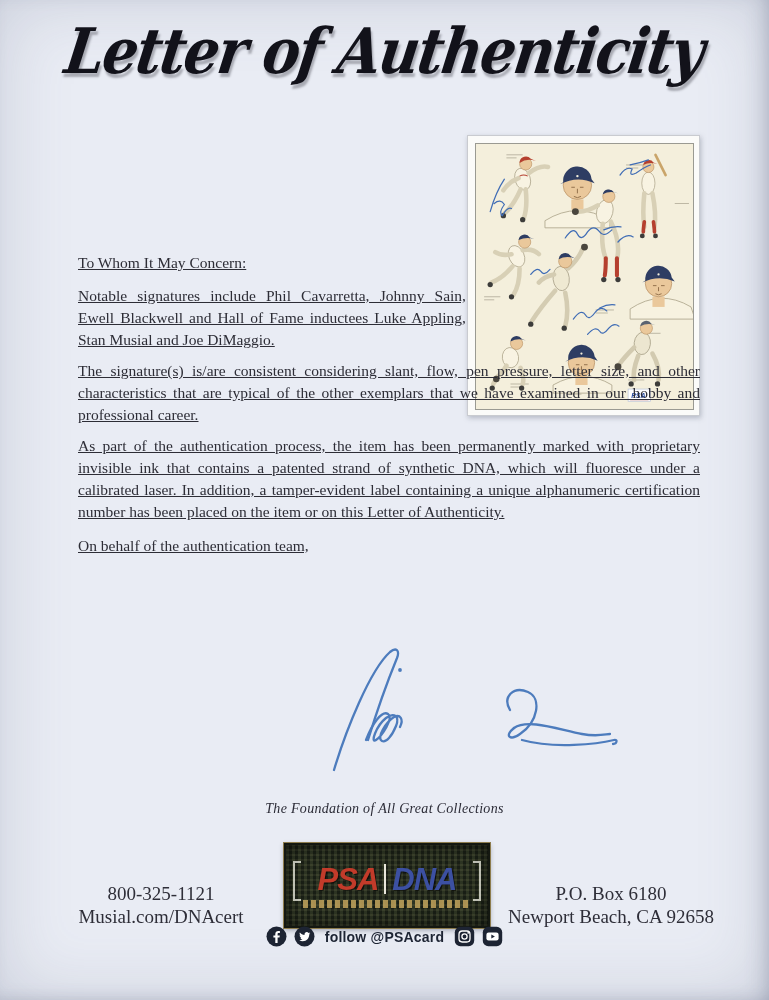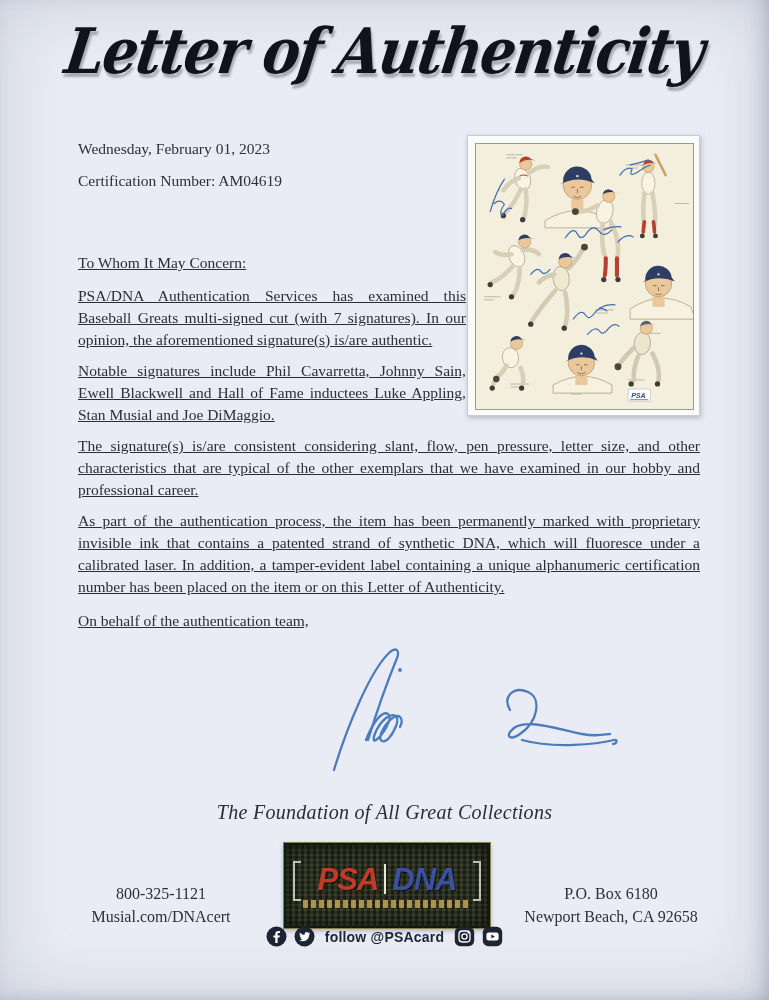--- a/index.html
+++ b/index.html
@@ -35,21 +35,21 @@
   
   .letter{position:absolute;left:78px;top:252px;width:622px;font-size:15.5px;line-height:22px;color:#2d2d36;}
   .letter p{margin:0 0 9px 0;text-align:justify;text-decoration:underline;}
   .letter p.narrow{width:388px;}
   .letter p.nojust{text-align:left;}
   .salutation{margin-bottom:11px !important;}
   
   .sig{position:absolute;left:312px;top:644px;width:316px;height:134px;}
   
   .tagline{position:absolute;top:801px;left:0;width:100%;text-align:center;
-    font-style:italic;font-size:20px;letter-spacing:.3px;color:#2b2b36;}
+    font-style:italic;font-size:14px;letter-spacing:.3px;color:#2b2b36;}
   .hologram{
     position:absolute;left:284px;top:843px;width:202px;height:81px;
     background:
       repeating-linear-gradient(90deg, rgba(120,130,80,.16) 0 3px, rgba(0,0,0,.18) 3px 6px),
       repeating-linear-gradient(0deg, rgba(150,140,90,.10) 0 2px, rgba(10,14,8,.22) 2px 5px),
       #232a1e;
     border:2px solid #141811;outline:1px solid #8d7c4e;
     box-shadow:0 2px 5px rgba(60,66,88,.45), inset 0 0 14px rgba(0,0,0,.6);
     display:flex;flex-direction:column;align-items:center;justify-content:center;gap:5px;
   }
@@ -63,42 +63,38 @@
   .holo-dna{color:#3c50a2;}
   .holo-divider{width:2px;height:30px;background:#e8e6da;}
   .holo-strip{
     width:168px;height:8px;margin-bottom:2px;
     background:repeating-linear-gradient(90deg,#c2a45c 0 5px, rgba(0,0,0,0) 5px 8px);
     opacity:.85;
   }
   .holo-bracket{position:absolute;top:16px;width:6px;height:36px;border-top:2px solid rgba(240,240,230,.75);border-bottom:2px solid rgba(240,240,230,.75);}
   .holo-bracket.l{left:7px;border-left:2px solid rgba(240,240,230,.75);}
   .holo-bracket.r{right:7px;border-right:2px solid rgba(240,240,230,.75);}
-  .contact{position:absolute;top:882px;font-size:16px;line-height:23px;text-align:center;color:#2e2e38;}
+  .contact{position:absolute;top:882px;font-size:19px;line-height:23px;text-align:center;color:#2e2e38;}
   .contact.left{left:58px;width:206px;}
   .contact.right{left:498px;width:226px;}
   
   .social{position:absolute;top:926px;left:0;width:100%;display:flex;justify-content:center;align-items:center;gap:7px;}
   .social .txt{font-family:"Liberation Sans",sans-serif;font-weight:700;font-size:14px;color:#1d2433;letter-spacing:.2px;margin:0 3px;}
   .sicon{width:21px;height:21px;display:flex;align-items:center;justify-content:center;}
   .sicon svg{display:block;}
 </style>
 </head>
 <body>
 
 <div class="page">
 
   <div class="title-wrap">
     <span class="doc-title">Letter of Authenticity</span>
   </div>
 
-  <div class="meta">
-    <div>Wednesday, February 01, 2023</div>
-    <div>Certification Number: AM04619</div>
-  </div>
 
   <div class="artwork">
     <div class="artwork-inner">
       <svg viewBox="0 0 214 260">
         <rect width="214" height="260" fill="#f4efdc"></rect>
 
         <g stroke="#97917e" stroke-width="0.9" opacity="0.65">
           <path d="M30,10 h16 M30,13 h10 M148,20 h18 M148,23 h12 M196,58 h14 M8,150 h16 M8,153 h10 M118,163 h18 M118,166 h12 M166,186 h16 M34,236 h18 M34,239 h12 M94,243 h18 M94,246 h10 M150,232 h16"></path>
         </g>
 
@@ -220,21 +216,20 @@
           <rect x="150" y="241" width="22" height="12" fill="#ffffff" stroke="#b9c2d8" stroke-width="0.7"></rect>
           <text x="153" y="250" font-family="Liberation Sans, sans-serif" font-size="7" font-weight="700" font-style="italic" fill="#2b4ea2">PSA</text>
           <path d="M152,251.5 h18" stroke="#c23b2a" stroke-width="0.8"></path>
         </g>
       </svg>
     </div>
   </div>
 
   <div class="letter">
     <p class="narrow nojust salutation">To Whom It May Concern:</p>
-    <p class="narrow">PSA/DNA Authentication Services has examined this Baseball Greats multi-signed cut (with 7 signatures). In our opinion, the aforementioned signature(s) is/are authentic.</p>
     <p class="narrow">Notable signatures include Phil Cavarretta, Johnny Sain, Ewell Blackwell and Hall of Fame inductees Luke Appling, Stan Musial and Joe DiMaggio.</p>
     <p>The signature(s) is/are consistent considering slant, flow, pen pressure, letter size, and other characteristics that are typical of the other exemplars that we have examined in our hobby and professional career.</p>
     <p>As part of the authentication process, the item has been permanently marked with proprietary invisible ink that contains a patented strand of synthetic DNA, which will fluoresce under a calibrated laser. In addition, a tamper-evident label containing a unique alphanumeric certification number has been placed on the item or on this Letter of Authenticity.</p>
     <p class="nojust" style="margin-top:12px">On behalf of the authentication team,</p>
   </div>
 
   <div class="sig">
     <svg viewBox="0 0 316 134">
       <g fill="none" stroke="#4d7cbd" stroke-width="2.3" stroke-linecap="round">
         <path d="M22,126 C34,86 58,26 78,8 C84,3 88,6 85,14 C76,36 64,70 56,96"></path>

